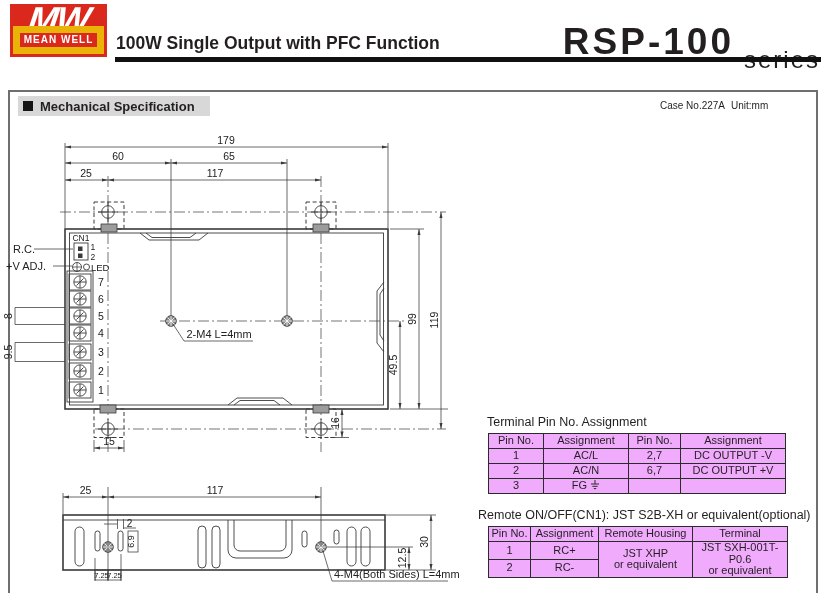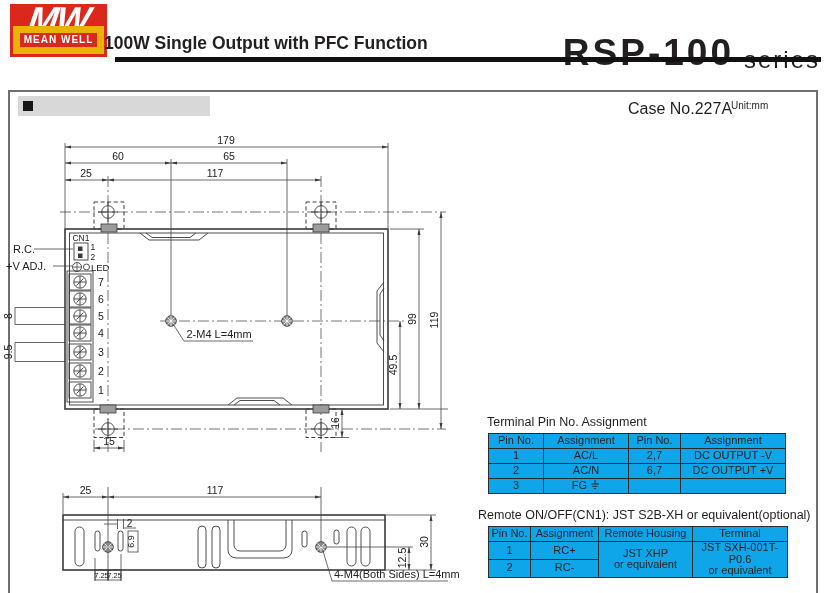--- a/index.html
+++ b/index.html
@@ -14,54 +14,54 @@
   #logo .logo-mw{
     position:absolute;top:-3px;left:0;right:0;text-align:center;
     font-size:36px;line-height:38px;font-weight:bold;font-style:italic;
     color:#fff;transform:skewX(-8deg);letter-spacing:-2px;
   }
   #logo .logo-band{
     position:absolute;left:3px;right:3px;bottom:3px;height:14px;
     border:7px solid #eab308;background:#da291c;color:#fff;
     font-size:10px;font-weight:bold;text-align:center;line-height:14px;letter-spacing:1px;
   }
-  #doc-title{left:104px;top:33px;font-size:17.5px;font-weight:bold;}
-  #model-wrap{right:7px;top:10px;display:flex;align-items:flex-end;gap:10px;}
+  #doc-title{left:116px;top:33px;font-size:17.5px;font-weight:bold;}
+  #model-wrap{right:7px;top:10px;display:flex;align-items:center;gap:10px;}
   #model-wrap .model{font-size:37px;font-weight:bold;letter-spacing:3px;}
   #model-wrap .series{font-size:24px;font-weight:normal;letter-spacing:2px;margin-top:36px;}
   #rule{left:115px;top:57px;width:706px;height:5px;background:#111;}
 
   
   #frame{left:8px;top:90px;width:810px;height:503px;box-sizing:border-box;
     border:2px solid #6f6f6f;border-bottom:none;}
   #sec-bar{left:18px;top:96px;width:192px;height:20px;background:#d8d8d8;
     display:flex;align-items:center;gap:7px;padding-left:5px;box-sizing:border-box;}
   #sec-bar .sq{width:10px;height:10px;background:#161616;}
   #sec-bar .sec-title{font-size:13px;font-weight:bold;}
-  #case-no{left:628px;top:100px;font-size:16px;}
+  #case-no{left:660px;top:100px;font-size:10px;}
   #unit{left:731px;top:100px;font-size:10px;}
 
   
   #drawing{left:0;top:0;pointer-events:none;font-family:"Liberation Sans",sans-serif;}
   .obj{stroke:#3a3a3a;stroke-width:1.6;fill:none;}
   .obj2{stroke:#3a3a3a;stroke-width:0.9;fill:none;}
   .thin{stroke:#3a3a3a;stroke-width:0.75;fill:none;}
   .dim{stroke:#3a3a3a;stroke-width:0.75;fill:none;
     marker-start:url(#arr);marker-end:url(#arr);}
   .cl{stroke:#3a3a3a;stroke-width:0.7;fill:none;stroke-dasharray:11 3 2 3;}
   .dash{stroke:#3a3a3a;stroke-width:1;fill:none;stroke-dasharray:4 2.6;}
   .gray{fill:#9c9c9c;stroke:#3a3a3a;stroke-width:0.8;}
   text.dimt{font-size:10.5px;fill:#222;}
   text.lblt{font-size:11px;fill:#222;}
   text.smt{font-size:8.5px;fill:#222;}
   text.tinyt{font-size:7.5px;fill:#222;}
 
   
   .tbl-title{position:absolute;font-size:12.5px;}
-  table.dtable{position:absolute;border-collapse:collapse;border:1.5px solid #2b2b2b;background:#0ea5e9;}
+  table.dtable{position:absolute;border-collapse:collapse;border:1.5px solid #2b2b2b;background:#f0abfc;}
   table.dtable th,table.dtable td{
     border:1px solid #2b2b2b;font-size:11px;font-weight:normal;
     text-align:center;vertical-align:middle;padding:0 2px;height:14px;line-height:1.05;
   }
   td.two-line{font-size:10.5px;}
   .gnd{vertical-align:-1px;margin-left:3px;}
 </style>
 </head>
 <body>
 
@@ -72,20 +72,21 @@
 <div class="abs" id="doc-title">100W Single Output with PFC Function</div>
 <div class="abs" id="model-wrap">
   <span class="model">RSP-100</span>
   <span class="series">series</span>
 </div>
 <div class="abs" id="rule"></div>
 
 <div class="abs" id="frame"></div>
 <div class="abs" id="sec-bar">
   <span class="sq"></span>
+  <span class="sec-title">Mechanical Specification</span>
 </div>
 <div class="abs" id="case-no">Case No.227A</div>
 <div class="abs" id="unit">Unit:mm</div>
 
 <svg class="abs" id="drawing" width="827" height="593" viewBox="0 0 827 593">
   <defs>
     <marker id="arr" viewBox="0 0 10 6" markerWidth="9" markerHeight="6" refX="9" refY="3" orient="auto-start-reverse">
       <path d="M0,0.7 L9,3 L0,5.3 Z" fill="#3a3a3a"></path>
     </marker>
     <g id="screw" stroke="#3a3a3a" fill="none" stroke-width="0.9">

